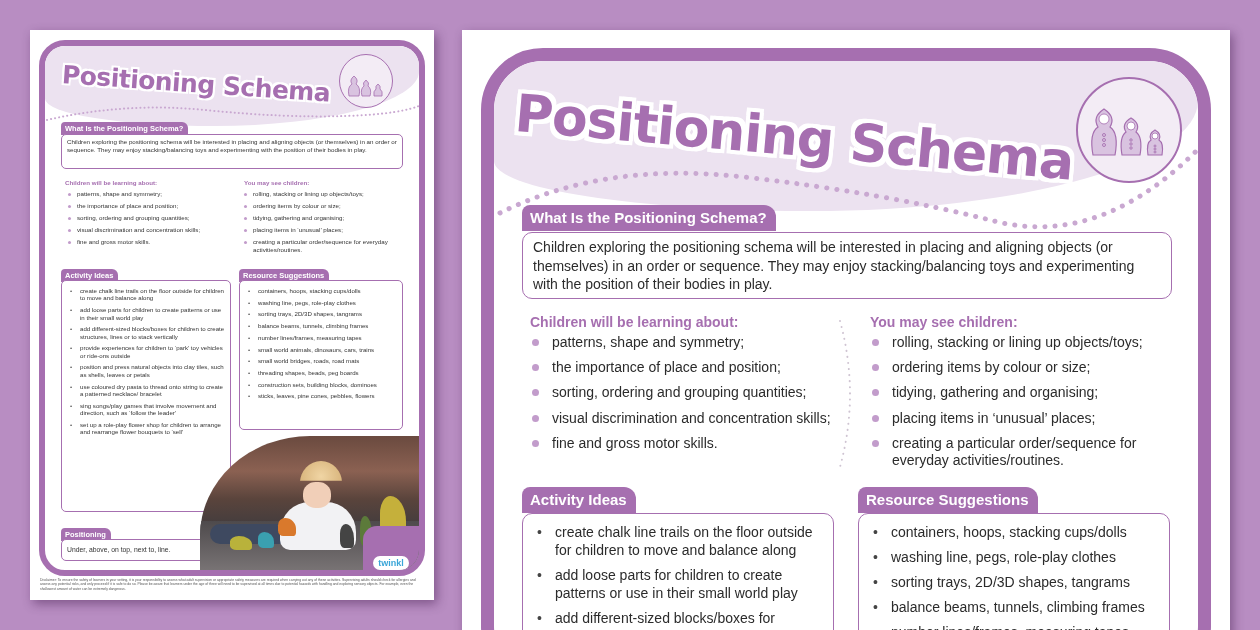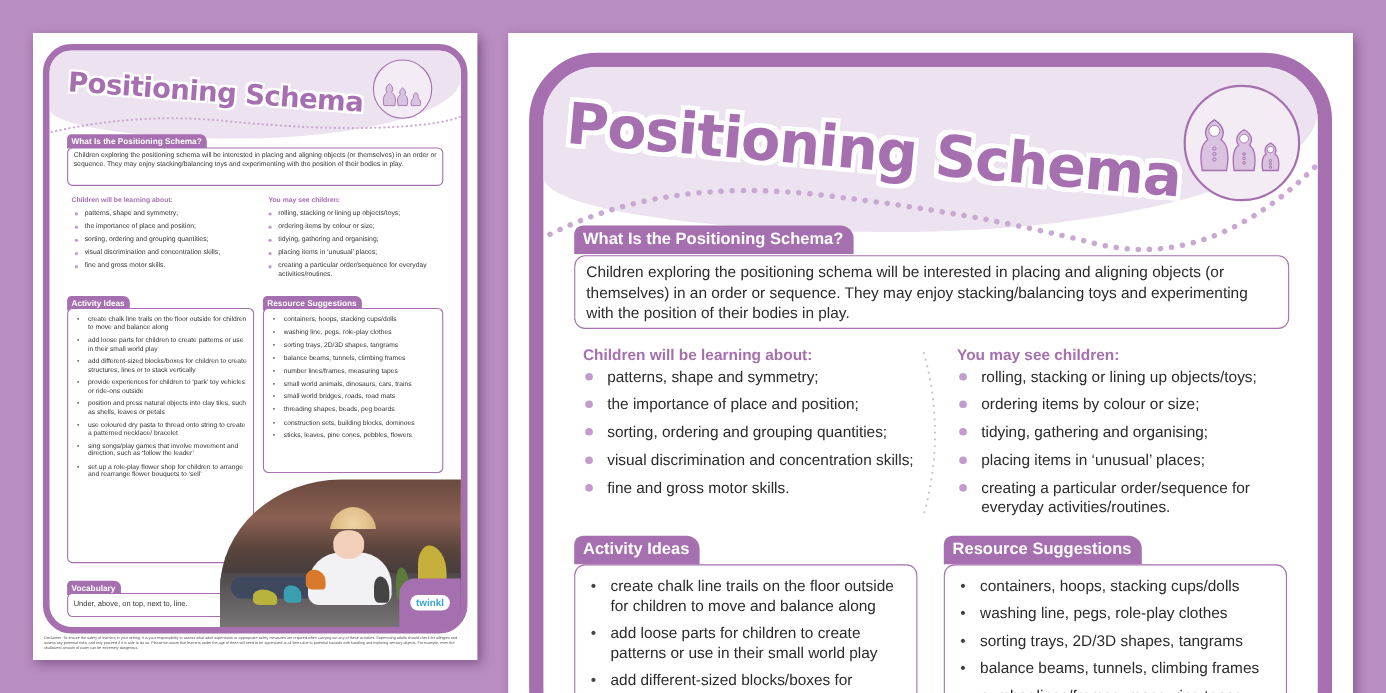--- a/index.html
+++ b/index.html
@@ -91,21 +91,21 @@
       border-radius: 30px 30px 10px 10px; background: #f2f2f4;
     }
     .photo-s .leg {
       position: absolute; left: 10px; top: 88px; width: 90px; height: 20px;
       border-radius: 10px; background: #3e4960;
     }
     .dino { position: absolute; border-radius: 40% 60% 20% 30%; }
     .twinkl-badge {
       position: absolute; right: 6px; bottom: 6px; width: 56px; height: 44px;
       background: #a66fb0; border-top-left-radius: 14px;
-      display: flex; align-items: center; justify-content: center;
+      display: flex; align-items: flex-end; justify-content: center;
     }
     .twinkl-cloud {
       background: #fff; border-radius: 12px; padding: 2px 5px;
       color: #3aa6d8; font-weight: bold; font-size: 9px;
     }
     .disclaimer-s {
       position: absolute; left: 10px; top: 548px; width: 386px;
       font-size: 3.4px; line-height: 4.4px; color: #555;
     }
 
@@ -223,21 +223,21 @@
         <li>balance beams, tunnels, climbing frames</li>
         <li>number lines/frames, measuring tapes</li>
         <li>small world animals, dinosaurs, cars, trains</li>
         <li>small world bridges, roads, road mats</li>
         <li>threading shapes, beads, peg boards</li>
         <li>construction sets, building blocks, dominoes</li>
         <li>sticks, leaves, pine cones, pebbles, flowers</li>
       </ul>
     </div>
 
-    <div class="s-tab" style="left:16px; top:482px;">Vocabulary</div>
+    <div class="s-tab" style="left:16px; top:482px;">Positioning</div>
     <div class="s-box" style="left:16px; top:493px; width:150px; height:22px; font-size:6.8px; line-height:13px;">
       <span>Under, above, on top, next to, line.</span>
     </div>
 
     <div class="photo-s">
       <div class="floor"></div>
       <div class="leg"></div>
       <div class="child-body"></div>
       <div class="child-face"></div>
       <div class="child-head" style="clip-path: inset(0 0 55% 0);"></div>

